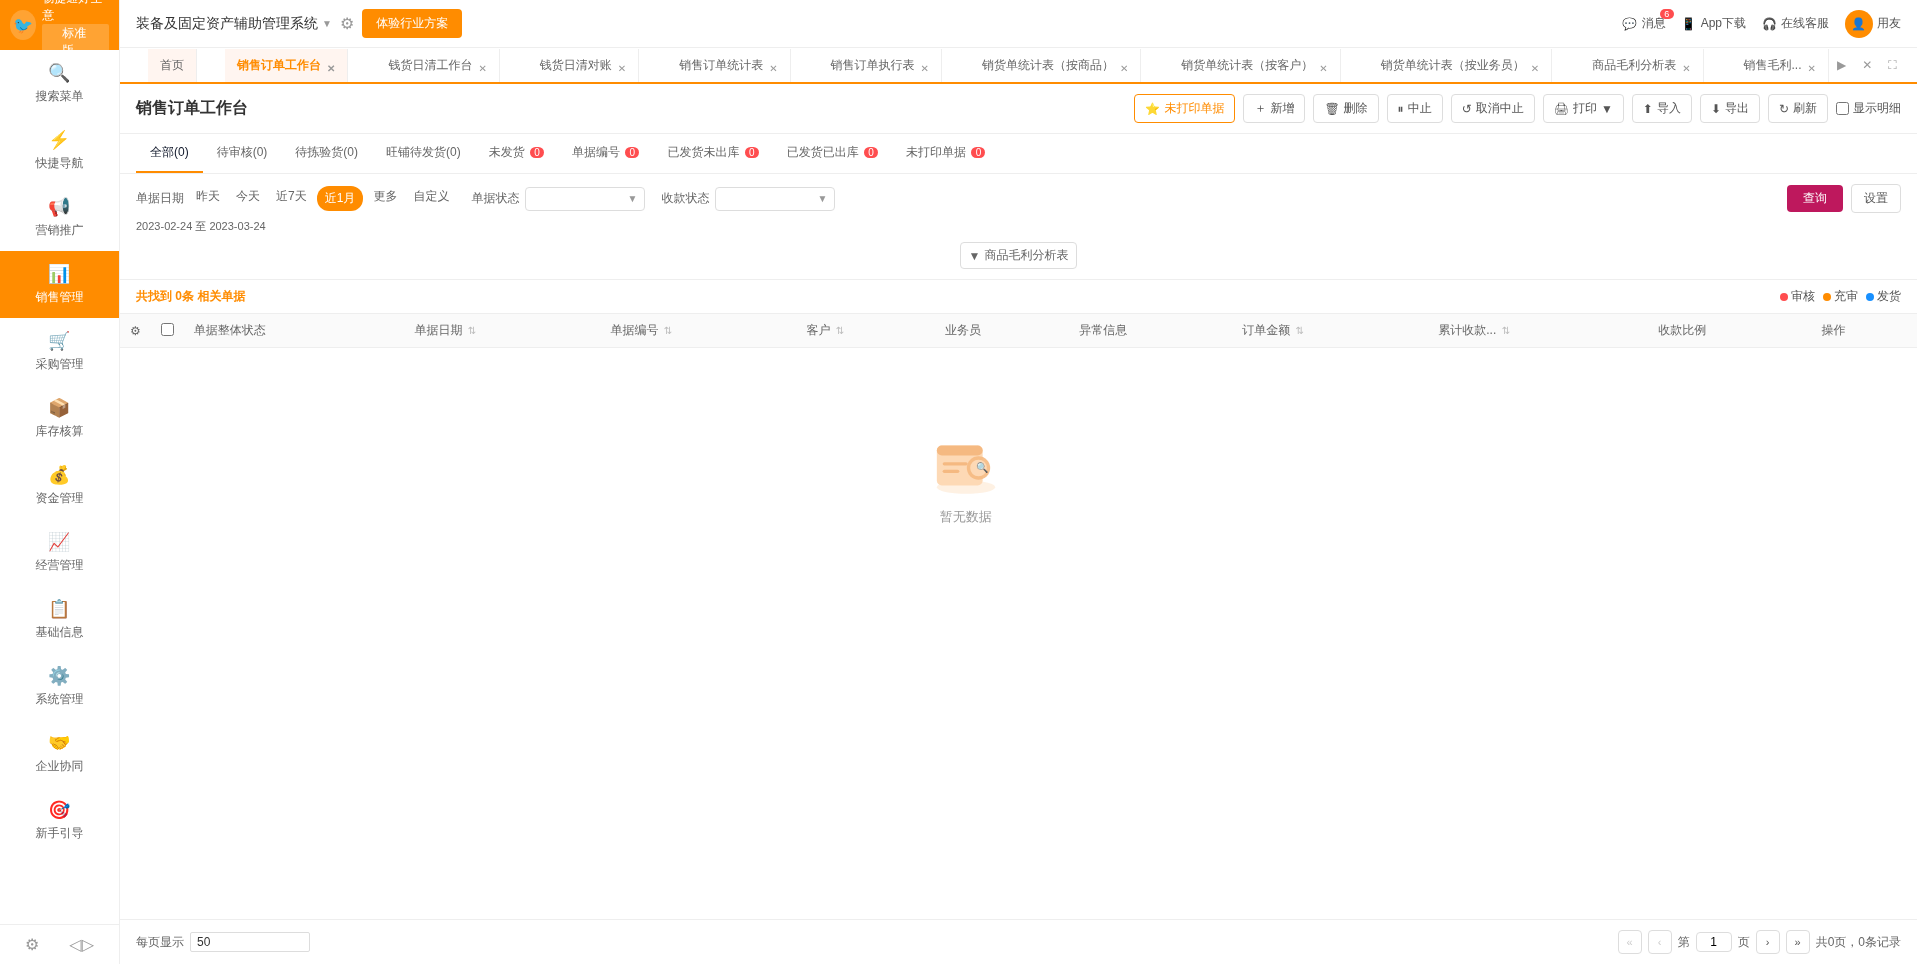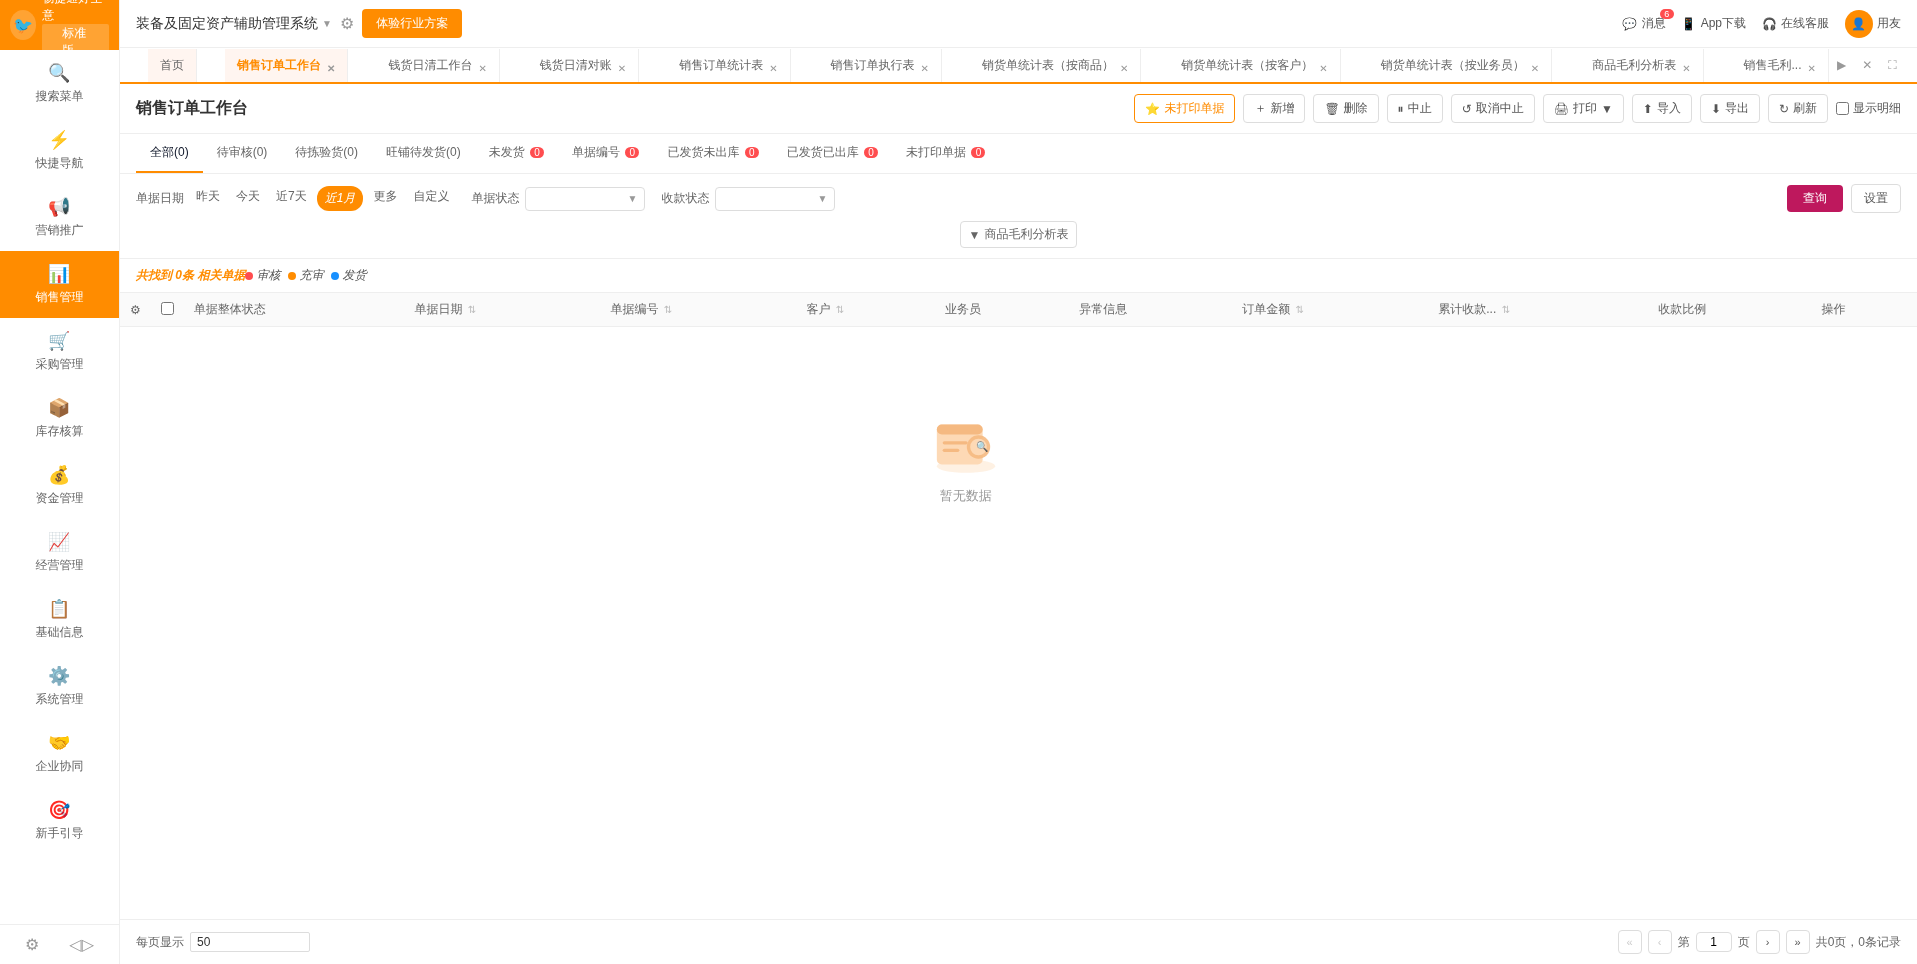--- a/index.html
+++ b/index.html
@@ -59,32 +59,32 @@
     .sub-tab.active { color: #0f172a; border-bottom-color: #ff8c00; }
     .sub-tab .tab-badge { display: inline-block; font-size: 10px; background: #ff4d4f; color: #fff; border-radius: 8px; padding: 0 4px; min-width: 14px; text-align: center; margin-left: 2px; }
 
     
     .filter-area { background: #fff; padding: 10px 16px; border-bottom: 1px solid #eee; }
     .filter-row { display: flex; align-items: center; gap: 16px; flex-wrap: wrap; }
     .filter-item { display: flex; align-items: center; gap: 6px; font-size: 12px; }
     .filter-label { color: #666; white-space: nowrap; }
     .filter-date-opts { display: flex; gap: 4px; }
     .filter-date-opt { padding: 2px 6px; cursor: pointer; color: #666; font-size: 12px; border-radius: 3px; }
-    .filter-date-opt.active { background: #ff8c00; color: #fff; border-radius: 12px; padding: 4px 8px; font-style: italic; }
+    .filter-date-opt.active { background: #ff8c00; color: #fff; border-radius: 12px; padding: 4px 8px; }
     .filter-date-range { color: #666; font-size: 11px; }
     .filter-select { border: 1px solid #ddd; border-radius: 4px; padding: 4px 24px 4px 8px; font-size: 12px; color: #333; background: #fff; appearance: none; cursor: pointer; min-width: 120px; }
     .filter-select-wrap { position: relative; display: flex; align-items: center; }
     .filter-select-wrap .arrow { position: absolute; right: 8px; color: #999; font-size: 10px; pointer-events: none; }
     .expand-btn { display: flex; align-items: center; gap: 4px; color: #666; cursor: pointer; font-size: 12px; padding: 4px 8px; border: 1px solid #ddd; border-radius: 4px; background: #fff; }
     .query-btn { background: #be185d; color: #fff; border: none; padding: 5px 16px; border-radius: 4px; cursor: pointer; font-size: 12px; }
     .settings-btn { background: #fff; color: #555; border: 1px solid #ddd; padding: 5px 12px; border-radius: 4px; cursor: pointer; font-size: 12px; }
 
     
     .table-area { flex: 1; overflow: hidden; display: flex; flex-direction: column; background: #fff; margin: 0; }
-    .table-toolbar { padding: 8px 16px; display: flex; align-items: center; justify-content: flex-start; border-bottom: 1px solid #eee; font-style: italic; }
+    .table-toolbar { padding: 8px 16px; display: flex; align-items: center; justify-content: space-between; border-bottom: 1px solid #eee; }
     .table-count { font-size: 12px; color: #666; }
     .table-count span { color: #ff8c00; font-weight: bold; }
     .table-actions { display: flex; gap: 8px; align-items: center; }
     .table-action-btn { display: flex; align-items: center; gap: 3px; font-size: 12px; cursor: pointer; color: #555; }
     .table-action-btn .dot { width: 8px; height: 8px; border-radius: 50%; display: inline-block; }
     .dot-red { background: #ff4d4f; }
     .dot-orange { background: #ff8c00; }
     .dot-blue { background: #1890ff; }
 
     .data-table { width: 100%; border-collapse: collapse; font-size: 12px; }
@@ -379,20 +379,23 @@
             <select class="filter-select">
               <option value=""></option>
             </select>
             <span class="arrow">▼</span>
           </div>
         </div>
         <div style="margin-left:auto; display:flex; gap:8px; align-items:center;">
           <button class="query-btn">查询</button>
           <button class="settings-btn">设置</button>
         </div>
+      </div>
+      <div style="margin-top:6px;">
+        <span class="filter-date-range">2023-02-24 至 2023-03-24</span>
       </div>
       <div style="margin-top:8px; display:flex; justify-content:center;">
         <button class="expand-btn">
           <span>▼</span>
           <span>商品毛利分析表</span>
         </button>
       </div>
     </div>
 
     <div class="table-area">

